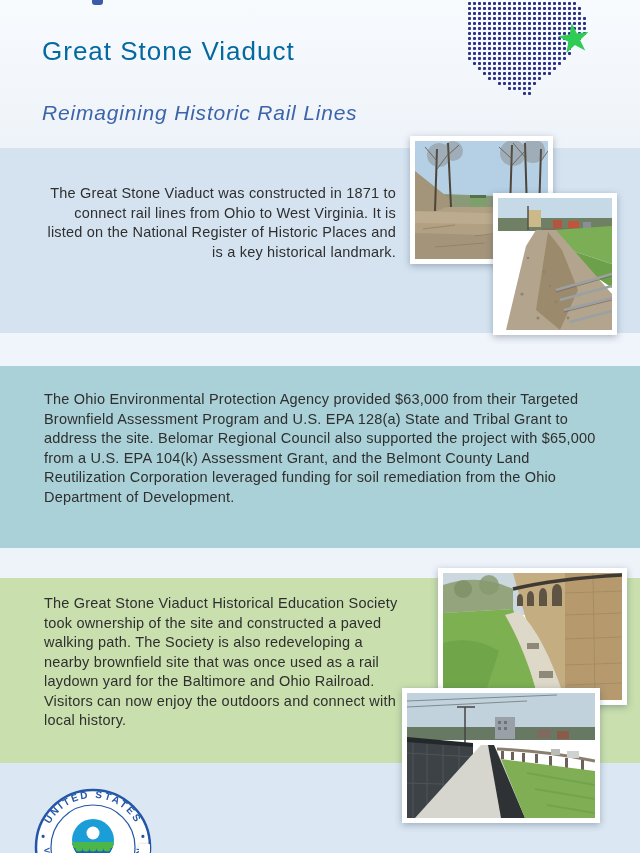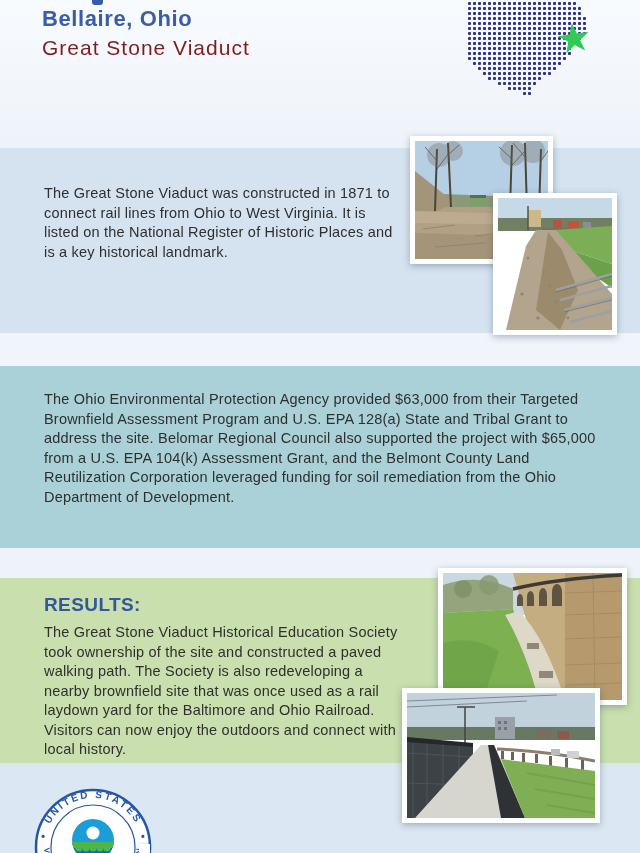--- a/index.html
+++ b/index.html
@@ -13,30 +13,30 @@
   .band-header{top:0;height:148px;background:linear-gradient(#f8fbfe,#eef3f9);}
   .band-background{top:148px;height:185px;background:#d5e3f1;}
   .band-gap1{top:333px;height:33px;background:#f0f4fb;}
   .band-approach{top:366px;height:182px;background:#a9d1d7;}
   .band-gap2{top:548px;height:30px;background:#eef3fa;}
   .band-results{top:578px;height:185px;background:#c9dfae;}
   .band-footer{top:763px;height:90px;background:#dbe7f3;}
 
   
   .city{position:absolute;left:42px;top:6px;font-size:22px;font-weight:700;color:#3a5ca9;letter-spacing:.6px;}
-  .site{position:absolute;left:42px;top:36px;font-size:21px;font-weight:400;color:#7f1d1d;letter-spacing:1px;}
+  .site{position:absolute;left:42px;top:36px;font-size:26px;font-weight:400;color:#0369a1;letter-spacing:1px;}
   .tagline{position:absolute;left:42px;top:101px;font-size:21px;font-style:italic;color:#3c64ab;letter-spacing:.8px;}
   .top-crop-mark{position:absolute;left:92px;top:0;width:11px;height:5px;background:#3a5ba7;border-radius:0 0 3px 3px;}
 
   
   .sec-inner{position:absolute;left:44px;}
   .sec-head{font-size:19px;font-weight:700;color:#33589e;letter-spacing:.4px;margin:0 0 7px 0;}
   .sec-body{font-size:14.5px;line-height:19.5px;color:#2f2f2f;letter-spacing:.2px;margin:0;}
   .bg-inner{top:36px;}
-  .bg-inner .sec-body{width:352px;}
+  .bg-inner .sec-body{width:352px;text-align:right;}
   .ap-inner{top:24px;}
   .ap-inner .sec-body{width:556px;}
   .re-inner{top:16px;}
   .re-inner .sec-body{width:368px;}
   .band{overflow:visible;}
   .band .sec-inner{position:absolute;}
 
   
   .ohio-map{position:absolute;left:468px;top:2px;width:124px;height:98px;}
   .ohio-dot{position:absolute;width:3.4px;height:3.4px;background:#2b3187;border-radius:1px;}
@@ -67,29 +67,28 @@
   </div>
   <div class="band band-gap1"></div>
   <div class="band band-approach">
     <div class="sec-inner ap-inner">
       <p class="sec-body">The Ohio Environmental Protection Agency provided $63,000 from their Targeted Brownfield Assessment Program and U.S. EPA 128(a) State and Tribal Grant to address the site. Belomar Regional Council also supported the project with $65,000 from a U.S. EPA 104(k) Assessment Grant, and the Belmont County Land Reutilization Corporation leveraged funding for soil remediation from the Ohio Department of Development.</p>
     </div>
   </div>
   <div class="band band-gap2"></div>
   <div class="band band-results">
     <div class="sec-inner re-inner">
-      <h2 class="sec-head">RESULTS:</h2>
       <p class="sec-body">The Great Stone Viaduct Historical Education Society took ownership of the site and constructed a paved walking path. The Society is also redeveloping a nearby brownfield site that was once used as a rail laydown yard for the Baltimore and Ohio Railroad. Visitors can now enjoy the outdoors and connect with local history.</p>
     </div>
   </div>
   <div class="band band-footer"></div>
 
   <div class="top-crop-mark"></div>
-  <div class="city">Bellaire, Ohio</div>
   <div class="site">Great Stone Viaduct</div>
+  <div class="tagline">Reimagining Historic Rail Lines</div>
 
   <div class="ohio-map" id="ohioMap">
       <div class="ohio-dot" style="left: 0px; top: 0px; background: rgb(43, 49, 135);"></div>
       <div class="ohio-dot" style="left: 5px; top: 0px; background: rgb(43, 49, 135);"></div>
       <div class="ohio-dot" style="left: 10px; top: 0px; background: rgb(43, 49, 135);"></div>
       <div class="ohio-dot" style="left: 15px; top: 0px; background: rgb(43, 49, 135);"></div>
       <div class="ohio-dot" style="left: 20px; top: 0px; background: rgb(43, 49, 135);"></div>
       <div class="ohio-dot" style="left: 25px; top: 0px; background: rgb(43, 49, 135);"></div>
       <div class="ohio-dot" style="left: 30px; top: 0px; background: rgb(43, 49, 135);"></div>
       <div class="ohio-dot" style="left: 35px; top: 0px; background: rgb(43, 49, 135);"></div>

